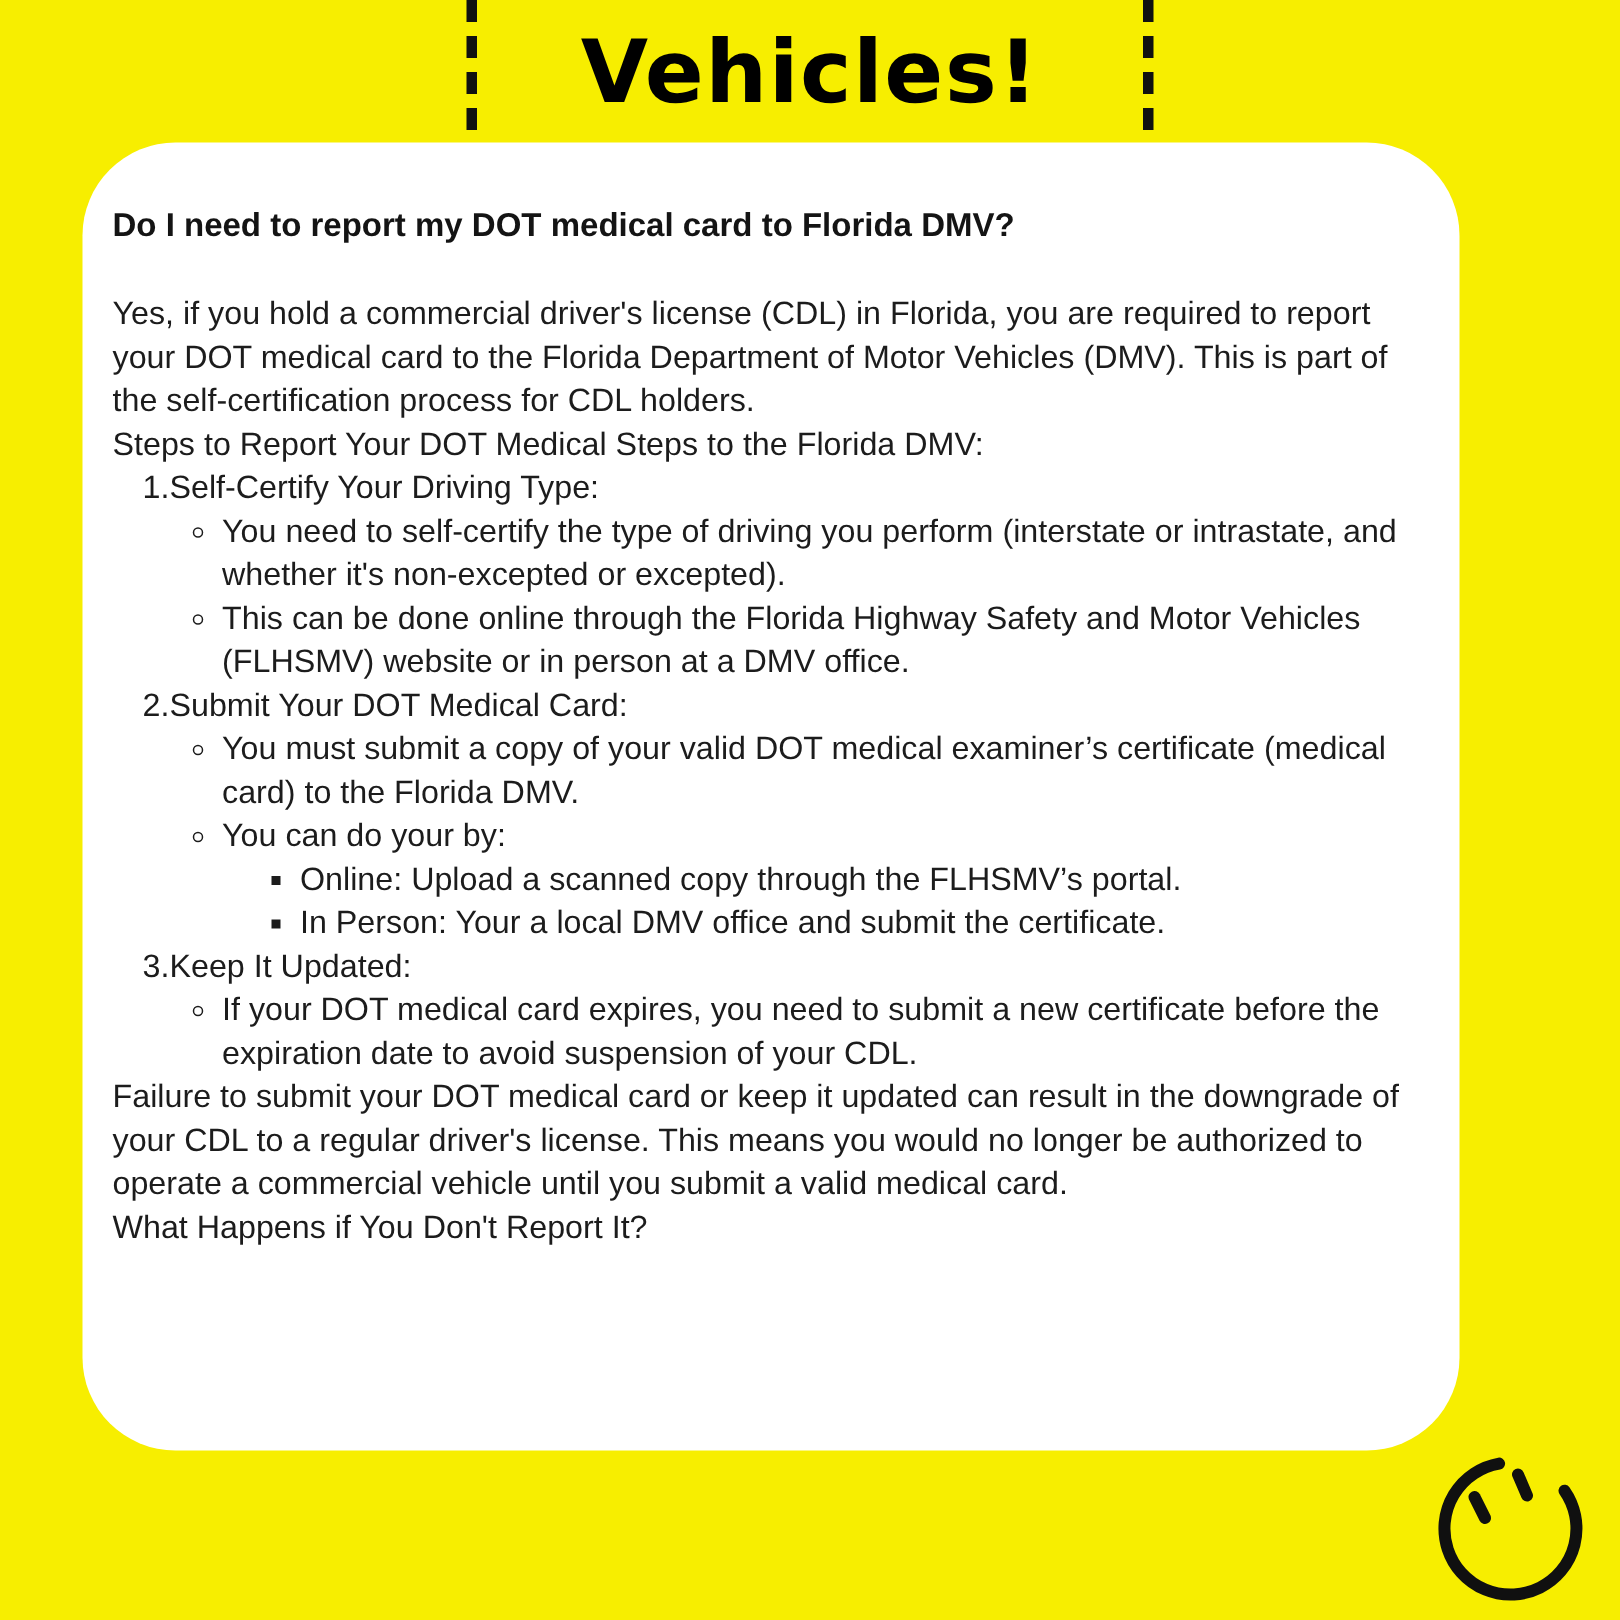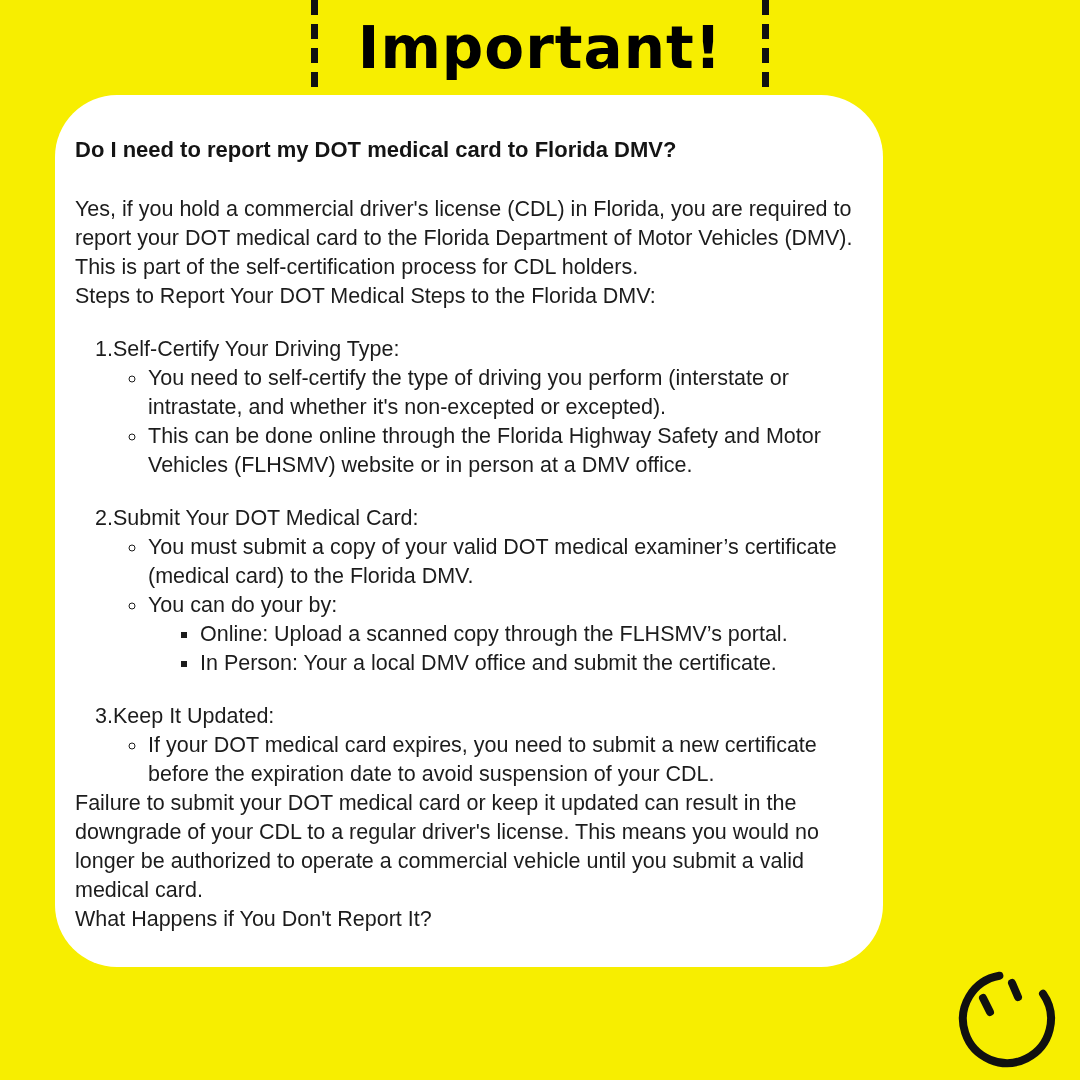--- a/index.html
+++ b/index.html
@@ -29,21 +29,21 @@
     position: absolute; top: 0; width: 7px; height: 97px;
     background: repeating-linear-gradient(to bottom, #101010 0 15px, transparent 15px 24px);
   }
   .dash-left  { left: 311px; }
   .dash-right { left: 762px; }
 
   
   .card {
     position: absolute;
     left: 55px; top: 95px;
-    width: 828px; height: 872px;
+    width: 918px; height: 872px;
     background: #ffffff;
     border-radius: 62px;
     box-sizing: border-box;
     padding: 40px 18px 0 20px;
   }
   .card-heading {
     margin: 0 0 31px 0;
     font-size: 22px; font-weight: 700; color: #141414;
     line-height: 29px;
   }
@@ -55,21 +55,20 @@
   
   ol.steps {
     margin: 0; padding: 0;
     list-style: none;
     counter-reset: stepnum;
     font-size: 21.5px; line-height: 29px;
   }
   ol.steps > li {
     counter-increment: stepnum;
     padding-left: 20px;
-    margin-top: 24px;
   }
   ol.steps > li > .step-label::before {
     content: counter(stepnum) ".";
   }
   ul.circle {
     margin: 0; padding-left: 53px;
     list-style: circle;
   }
   ul.square {
     margin: 0; padding-left: 52px;
@@ -86,21 +85,21 @@
     width: 150px; height: 155px;
   }
 </style>
 </head>
 <body>
 
 <div class="canvas">
 
   <div class="header">
     <div class="dash dash-left"></div>
-    <h1 class="title">Important!</h1>
+    <h1 class="title">Vehicles!</h1>
     <div class="dash dash-right"></div>
   </div>
 
   <div class="card">
     <h2 class="card-heading">Do I need to report my DOT medical card to Florida DMV?</h2>
 
     <p>Yes, if you hold a commercial driver's license (CDL) in Florida, you are required to report your DOT medical card to the Florida Department of Motor Vehicles (DMV). This is part of the self-certification process for CDL holders.</p>
 
     <p>Steps to Report Your DOT Medical Steps to the Florida DMV:</p>
 

